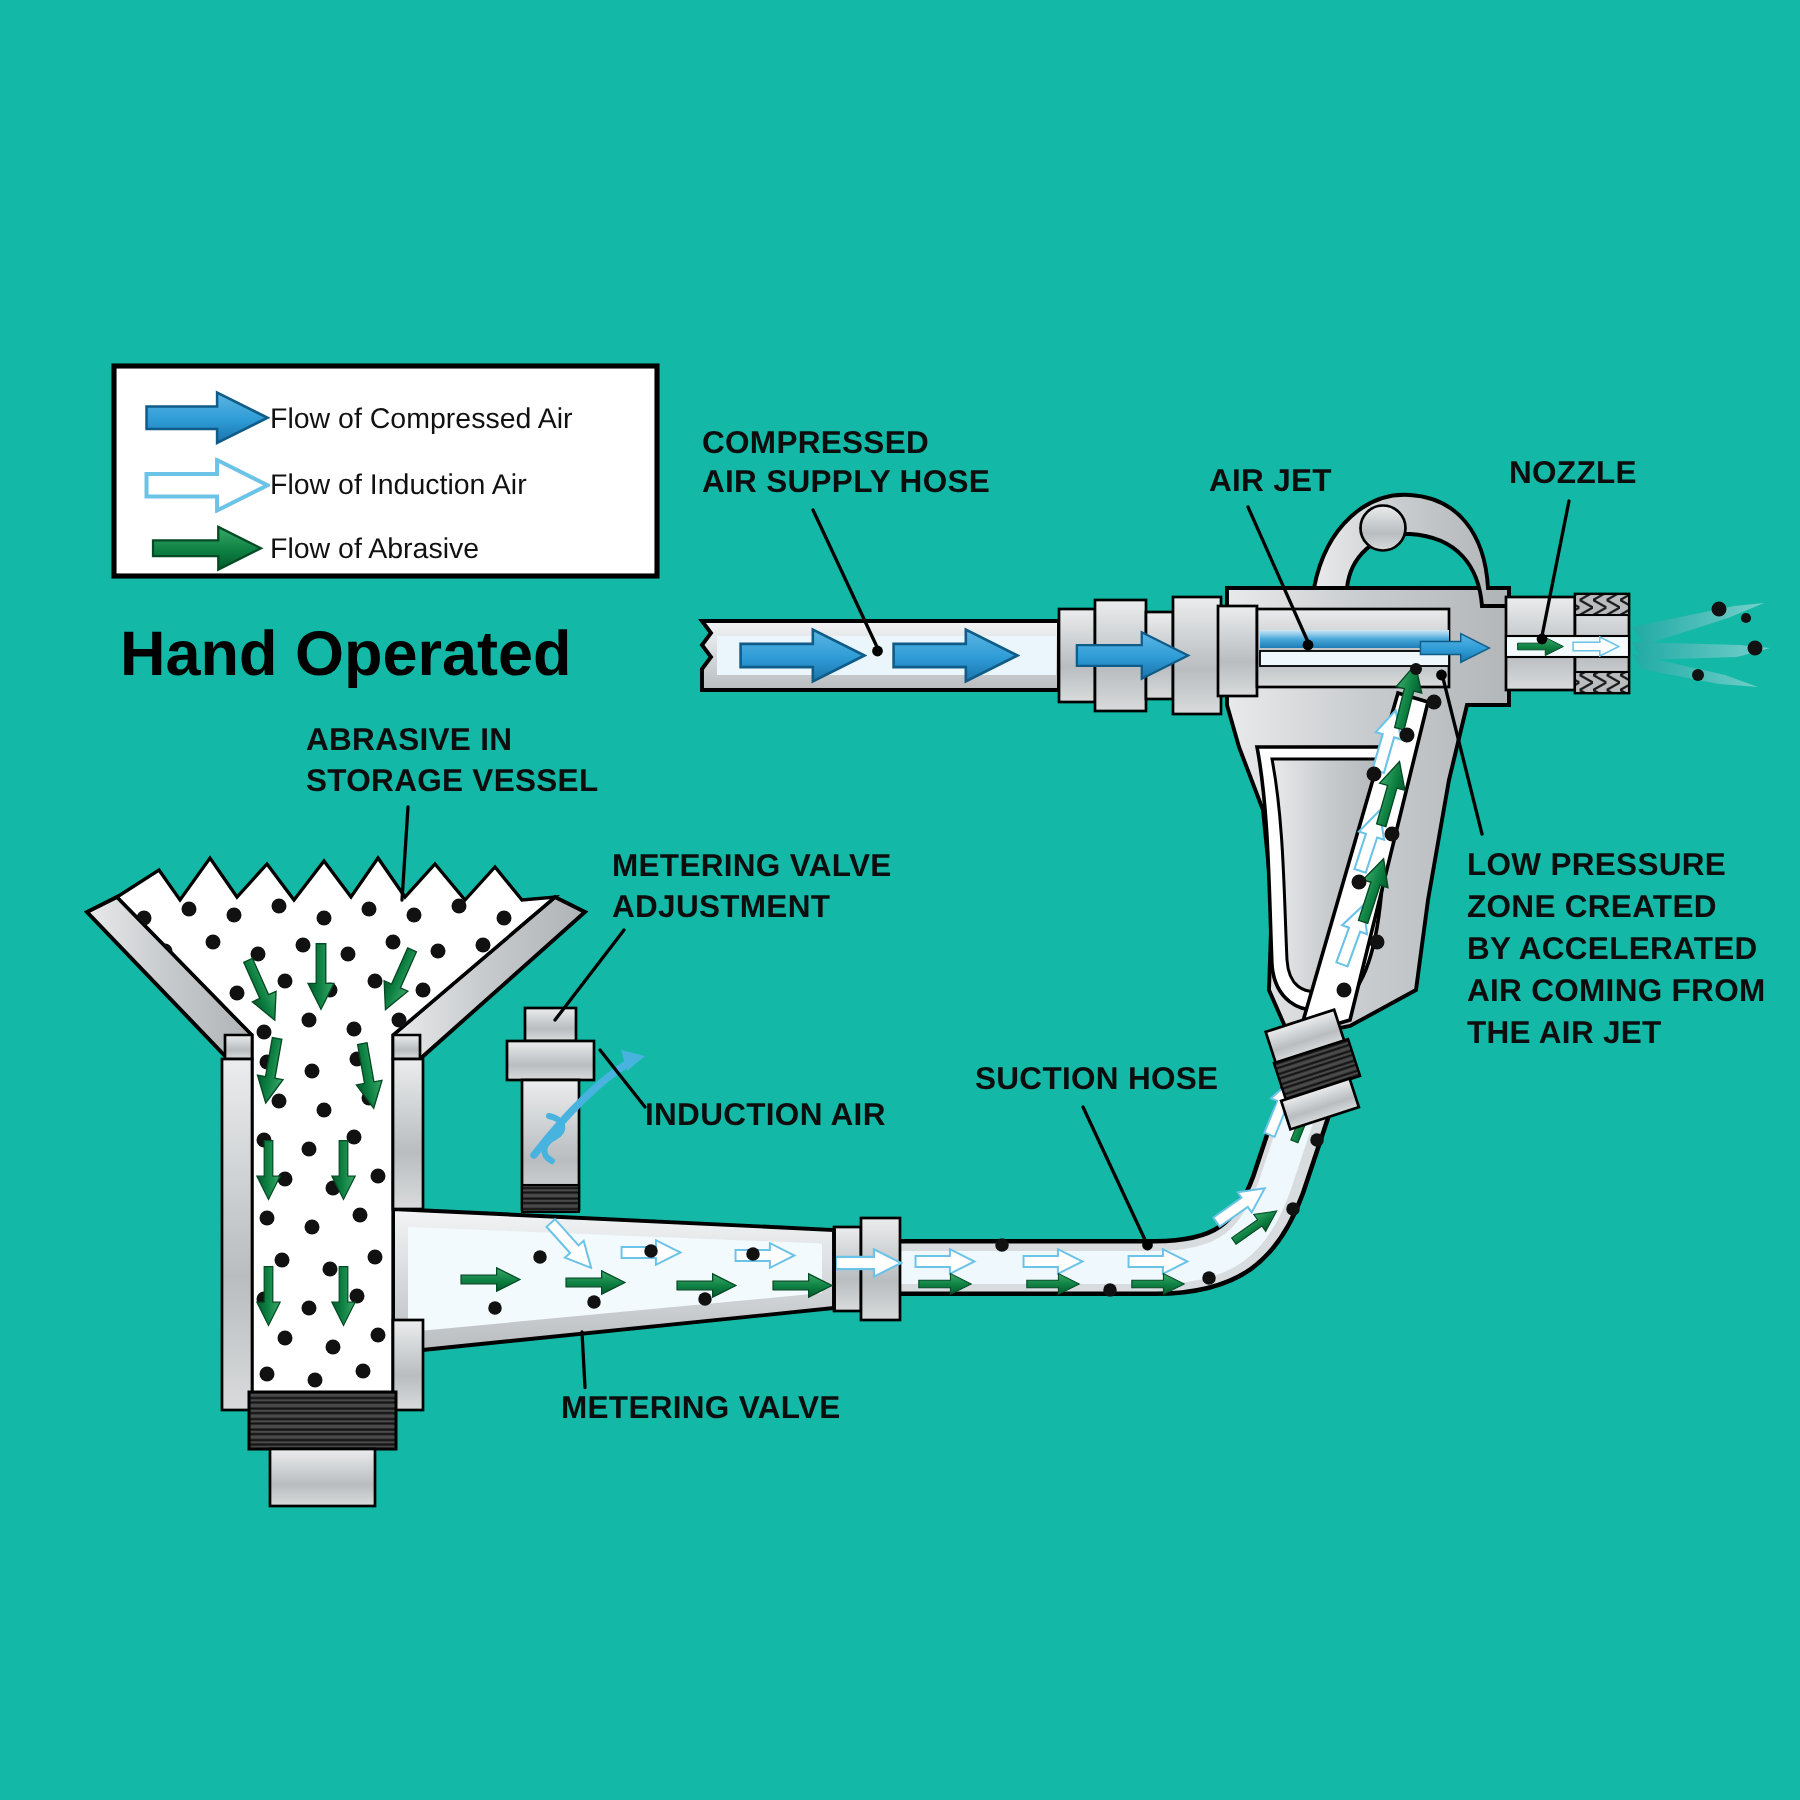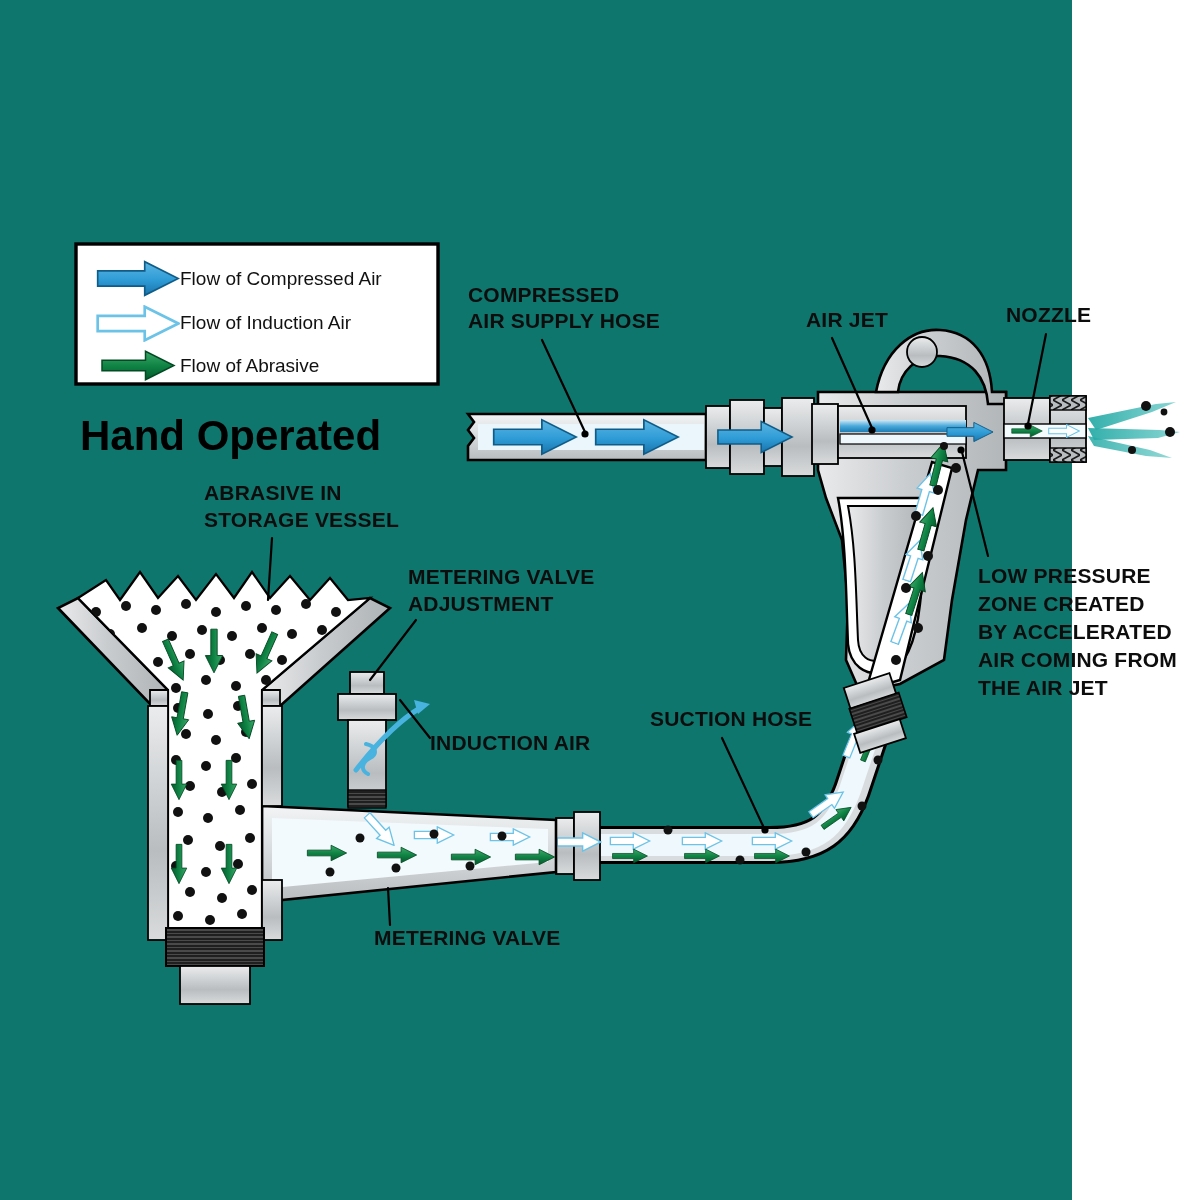--- a/index.html
+++ b/index.html
@@ -1,17 +1,17 @@
 <!DOCTYPE html>
 <html><head>
 <meta charset="utf-8">
 <style>
   html,body{margin:0;padding:0;background:#fff;}
   body{width:1200px;height:1200px;font-family:"Liberation Sans",sans-serif;overflow:hidden;}
-  #stage{position:relative;width:1072px;height:1200px;background:#0f766e;}
+  #stage{position:relative;width:1200px;height:1200px;background:#14b8a6;}
   svg.diagram{position:absolute;left:0;top:0;width:1200px;height:1200px;display:block;}
   .lbl{font-family:"Liberation Sans",sans-serif;font-weight:bold;fill:#0d0d0d;}
   .lbl-cap{font-size:21px;letter-spacing:0.2px;}
   .legend-txt{font-family:"Liberation Sans",sans-serif;font-size:19px;fill:#111;font-weight:normal;}
   .title{font-family:"Liberation Sans",sans-serif;font-size:42px;font-weight:bold;fill:#000;}
   .lead{stroke:#000;stroke-width:2.2;fill:none;stroke-linecap:round;}
   .outline{stroke:#000;stroke-width:2.6;}
   .outline-thin{stroke:#000;stroke-width:1.8;}
 </style>
 </head>

